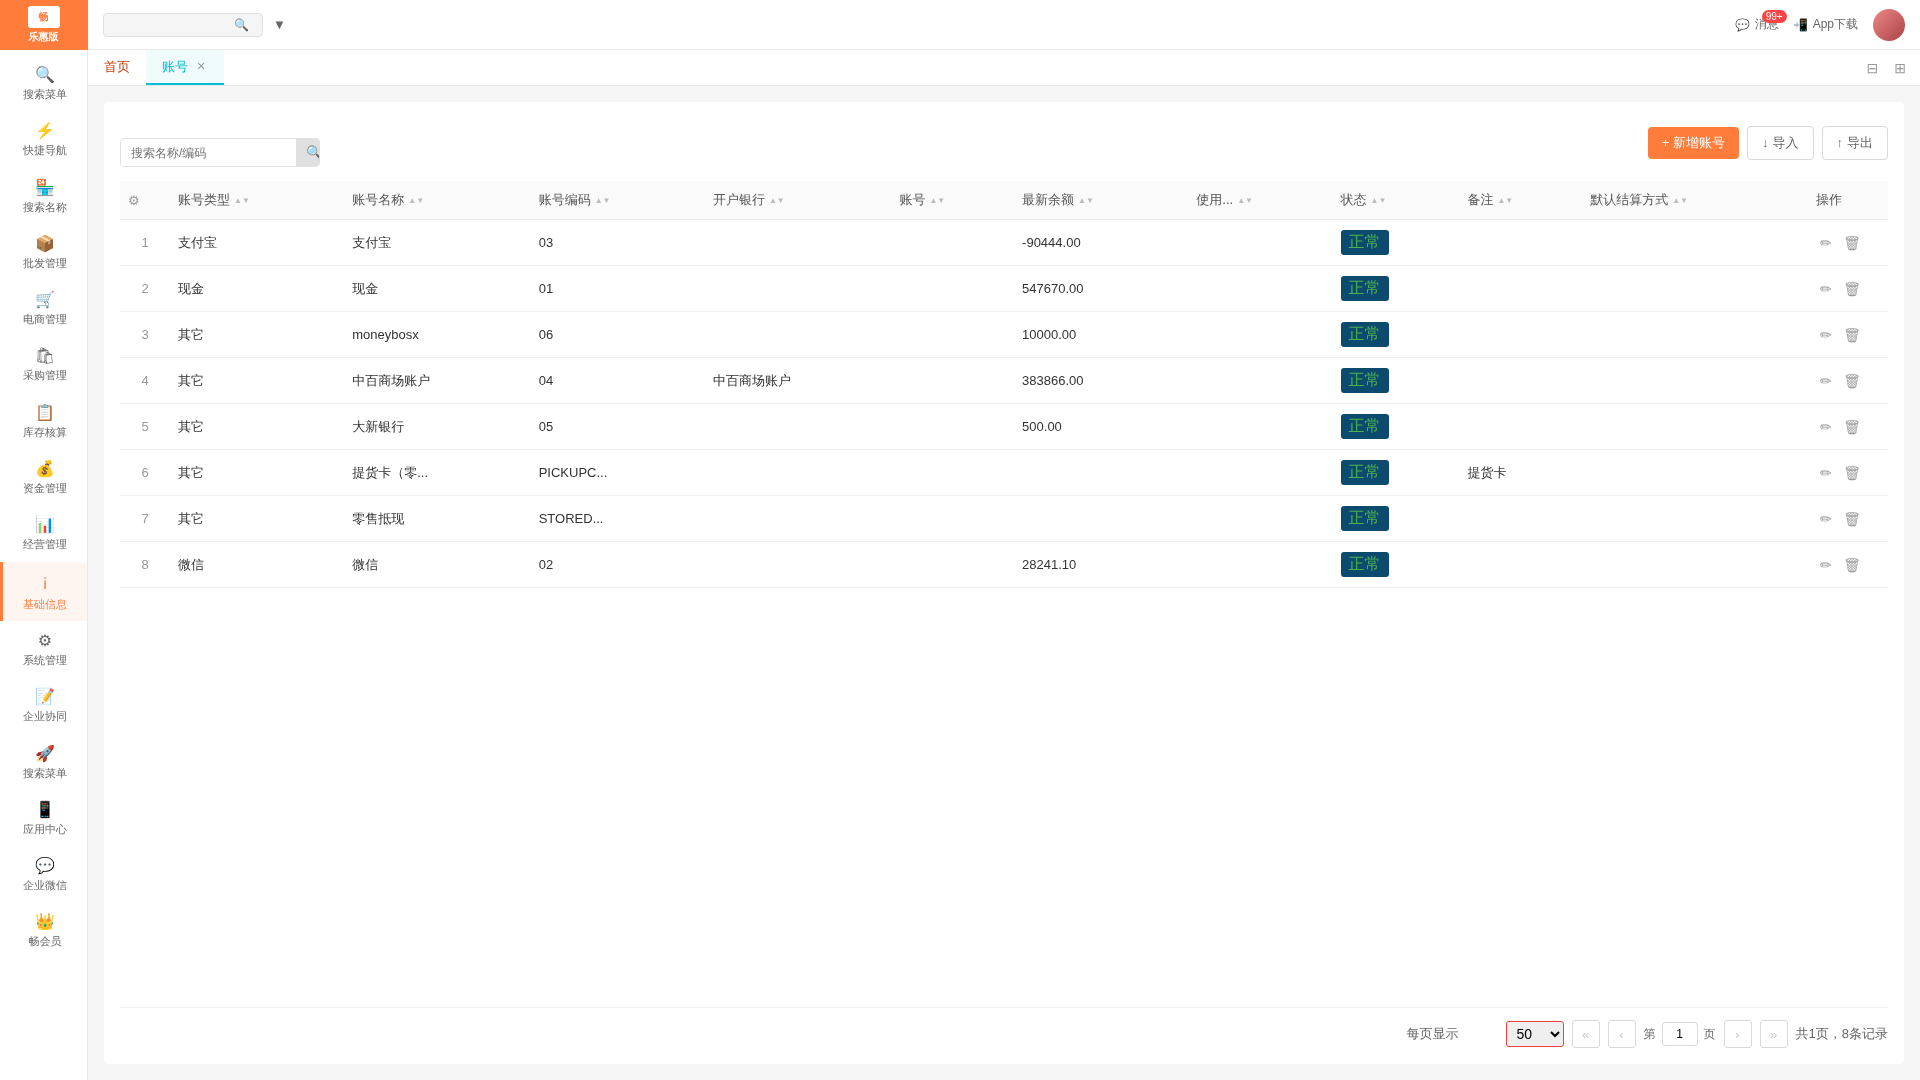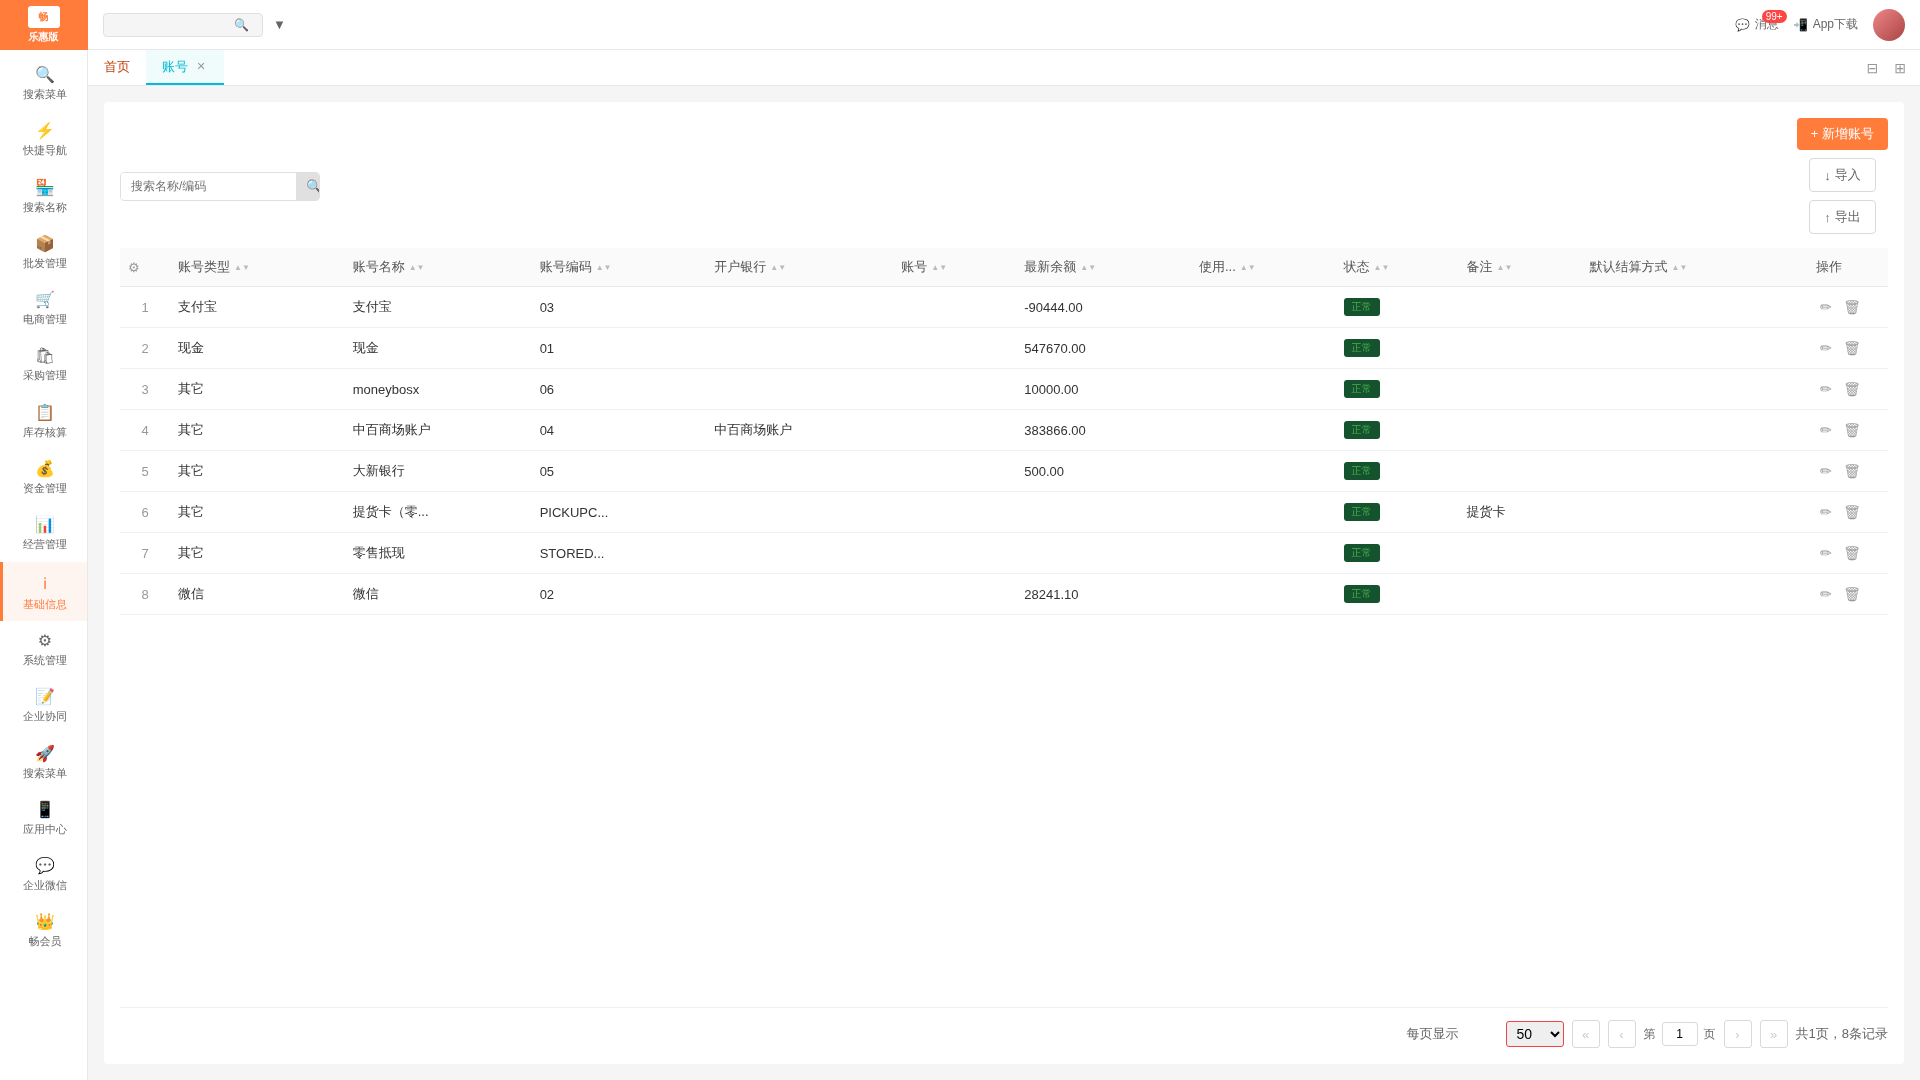--- a/index.html
+++ b/index.html
@@ -150,21 +150,21 @@
     .search-box {
       display: flex;
       align-items: center;
       border: 1px solid #e0e0e0;
       border-radius: 4px;
       overflow: hidden;
       width: 200px;
     }
     .search-box input { border: none; outline: none; padding: 6px 10px; font-size: 12px; flex: 1; }
     .search-box .search-btn { background: #e0e0e0; border: none; padding: 6px 10px; cursor: pointer; color: #666; }
-    .toolbar-right { display: flex; align-items: center; gap: 8px; flex-direction: column; }
+    .toolbar-right { display: flex; align-items: center; gap: 8px; }
     .btn { display: flex; align-items: center; gap: 4px; padding: 7px 14px; border-radius: 4px; cursor: pointer; font-size: 13px; border: none; }
     .btn-primary { background: #ff7c3b; color: #fff; }
     .btn-outline { background: #fff; color: #666; border: 1px solid #d9d9d9; }
 
     
     .table-wrap { flex: 1; overflow: auto; }
     table { width: 100%; border-collapse: collapse; font-size: 13px; }
     thead tr { background: #fafafa; }
     th {
       padding: 10px 8px;
@@ -172,21 +172,21 @@
       color: #555;
       font-weight: 500;
       border-bottom: 1px solid #e8e8e8;
       white-space: nowrap;
       position: relative;
     }
     th .sort-icons { display: inline-flex; flex-direction: column; margin-left: 4px; font-size: 8px; line-height: 1; color: #bbb; vertical-align: middle; }
     th .col-settings { margin-right: 4px; cursor: pointer; color: #999; }
     td { padding: 10px 8px; border-bottom: 1px solid #f0f0f0; color: #333; }
     .row-num { color: #999; text-align: center; width: 40px; }
-    .status-badge { display: inline-block; padding: 2px 8px; border-radius: 3px; font-size: 10px; background: #14532d; color: #4caf50; }
+    .status-badge { display: inline-block; padding: 2px 8px; border-radius: 3px; font-size: 16px; background: #0c4a6e; color: #4caf50; }
     .action-btn { background: none; border: none; cursor: pointer; color: #999; font-size: 14px; padding: 2px 4px; }
 
     
     .pagination { display: flex; align-items: center; justify-content: flex-end; padding-top: 12px; gap: 8px; color: #666; font-size: 13px; border-top: 1px solid #f0f0f0; margin-top: 8px; }
     .pagination select { border: 1px solid #ef4444; border-radius: 3px; padding: 3px 6px; font-size: 14px; outline: none; margin-left: 39px; }
     .page-btn { width: 28px; height: 28px; display: flex; align-items: center; justify-content: center; border: 1px solid #d9d9d9; border-radius: 3px; cursor: pointer; background: #fff; }
     .page-btn.disabled { color: #ccc; cursor: default; }
     .page-num { display: flex; align-items: center; gap: 6px; }
     .page-num span { font-size: 12px; color: #666; }
     .page-num input { width: 36px; height: 24px; border: 1px solid #d9d9d9; border-radius: 3px; text-align: center; font-size: 12px; outline: none; }

